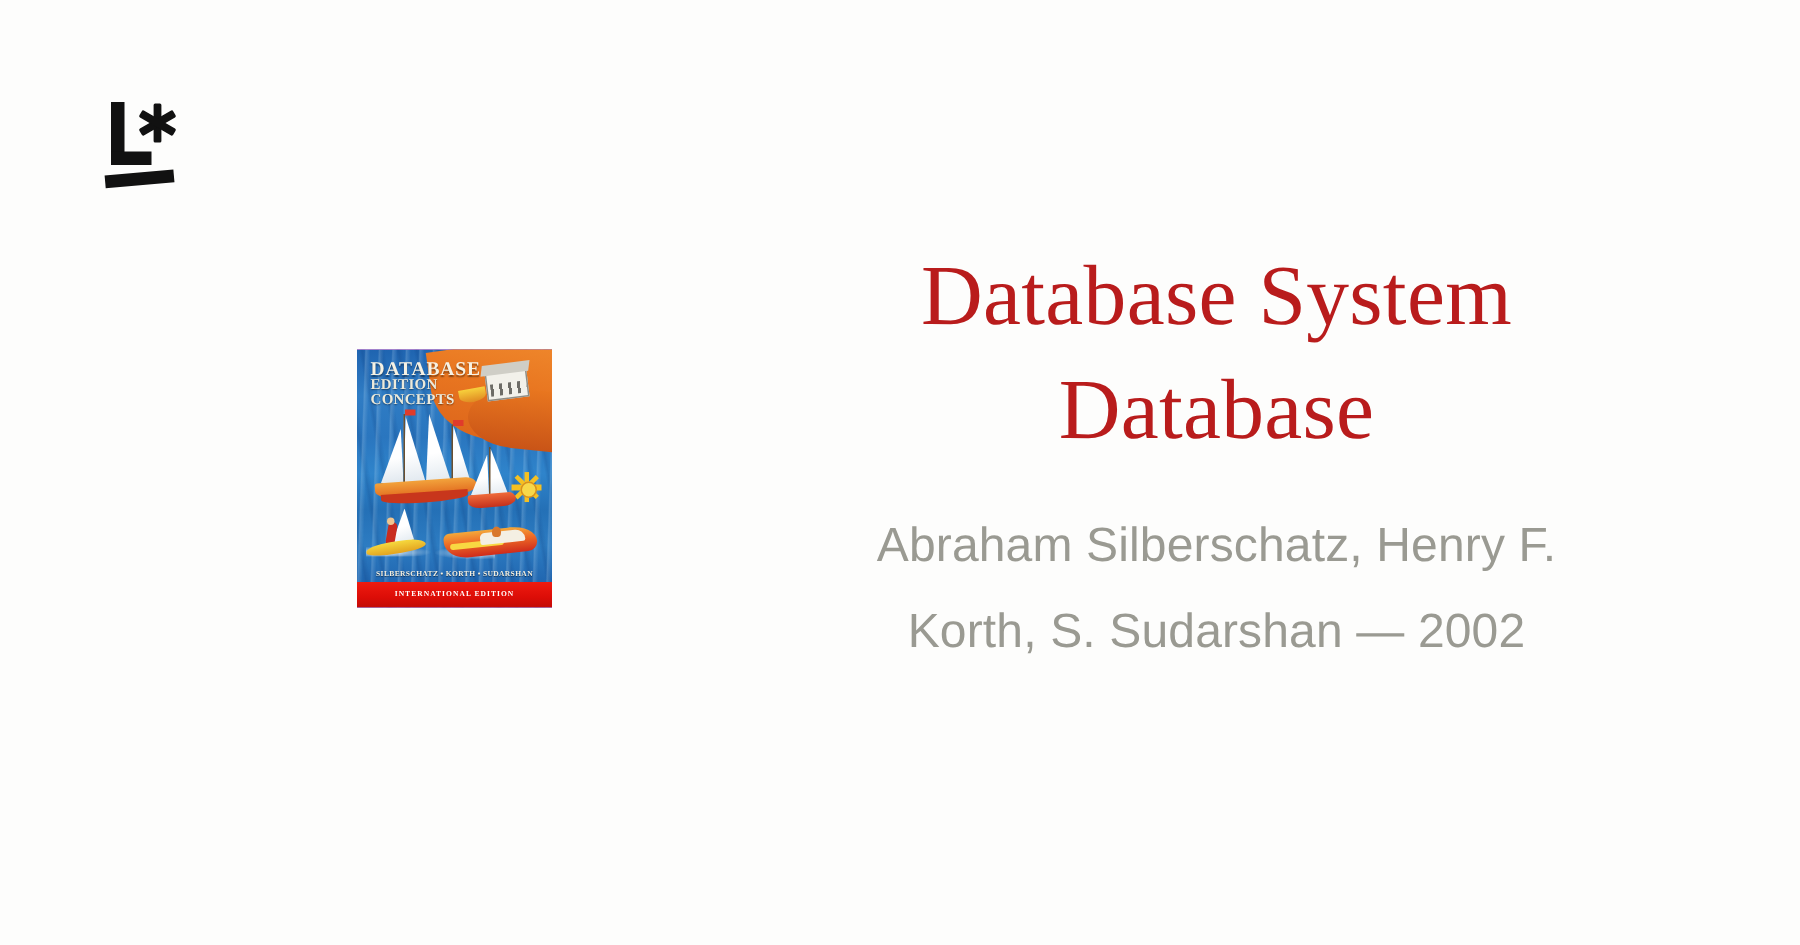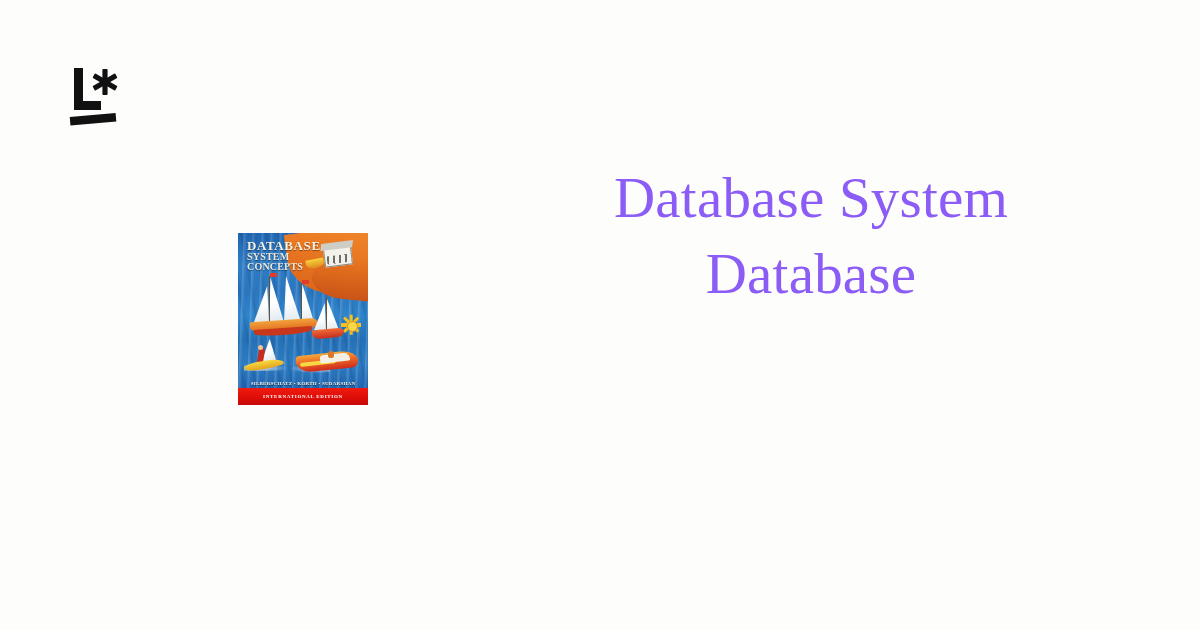--- a/index.html
+++ b/index.html
@@ -335,21 +335,21 @@
     top: 160px;
     width: 630px;
     text-align: center;
   }
   .book-title {
     margin: 0;
     font-family: "Liberation Serif", serif;
     font-weight: 400;
     font-size: 57px;
     line-height: 1.34;
-    color: #8b5cf6;
+    color: #b91c1c;
     letter-spacing: .2px;
   }
   .book-subtitle {
     margin: 22px 0 0 0;
     font-family: "Liberation Sans", sans-serif;
     font-weight: 400;
     font-size: 32px;
     line-height: 1.78;
     color: #9a9a92;
     letter-spacing: .1px;
@@ -426,29 +426,33 @@
     <div class="speed">
       <div class="wake"></div>
       <div class="hull"></div>
       <div class="stripe"></div>
       <div class="deck"></div>
       <div class="driver"></div>
     </div>
 
     <div class="cv-title">
       <span>DATABASE</span>
-      <span class="l2">SYSTEM CONCEPTS</span>
+      <span class="l2">EDITION CONCEPTS</span>
     </div>
 
     <div class="cv-authors">SILBERSCHATZ • KORTH • SUDARSHAN</div>
 
     <div class="cv-band">
       <span>INTERNATIONAL EDITION</span>
     </div>
   </div>
 </div>
 
 <div class="text-block">
   <h1 class="book-title">
     <span>Database System</span><br>
     <span>Database</span>
   </h1>
+  <p class="book-subtitle">
+    <span>Abraham Silberschatz, Henry F.</span><br>
+    <span>Korth, S. Sudarshan — 2002</span>
+  </p>
 </div>
 
 </body></html>

